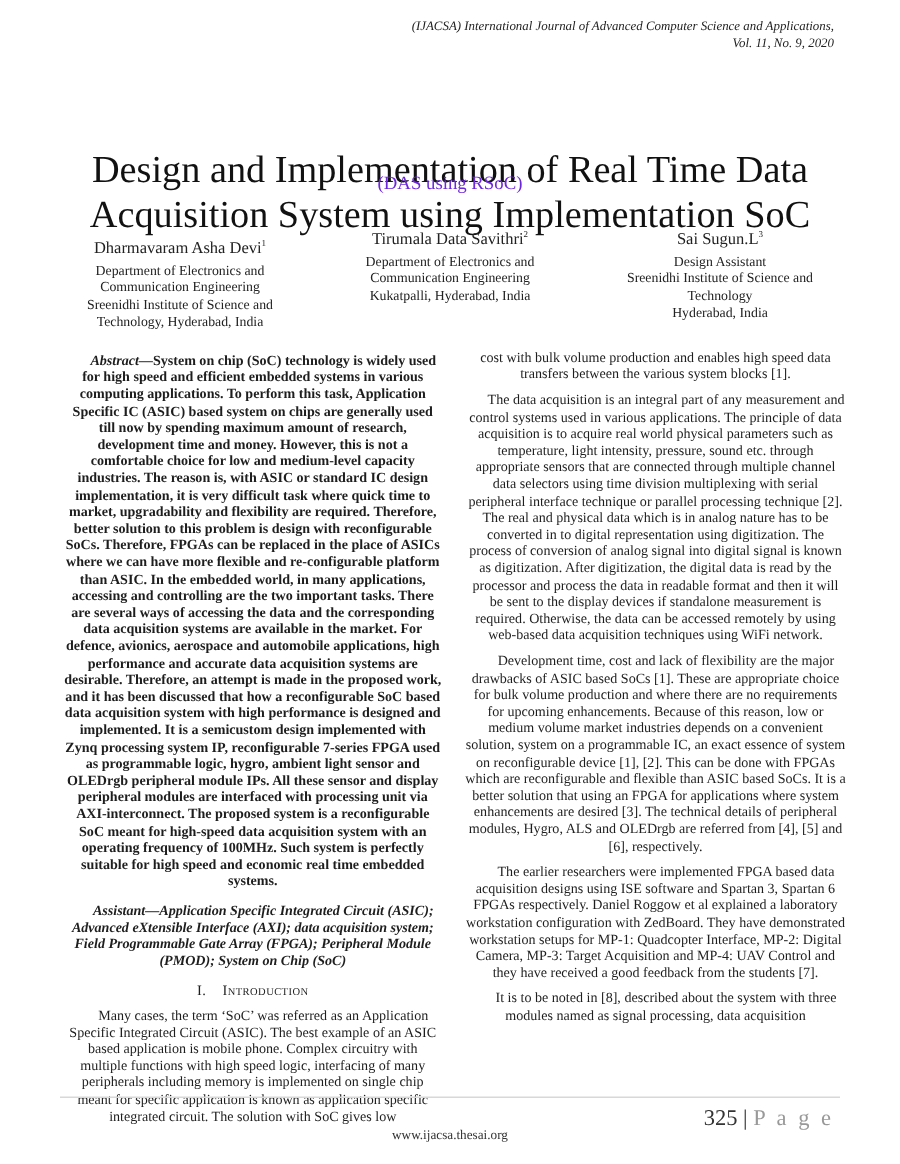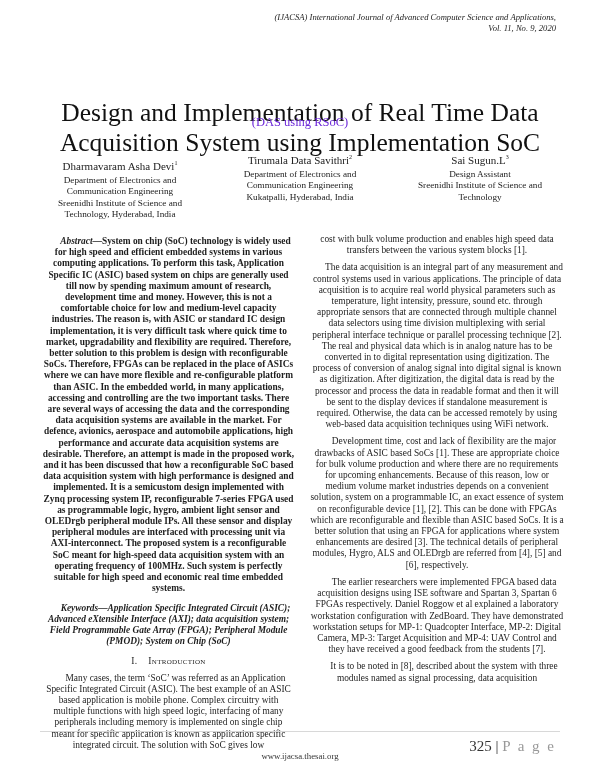--- a/index.html
+++ b/index.html
@@ -61,26 +61,27 @@
     <div class="name"><span>Tirumala Data Savithri</span><sup>2</sup></div>
     <div>Department of Electronics and</div>
     <div>Communication Engineering</div>
     <div>Kukatpalli, Hyderabad, India</div>
   </div>
   <div class="author a3">
     <div class="name"><span>Sai Sugun.L</span><sup>3</sup></div>
     <div>Design Assistant</div>
     <div>Sreenidhi Institute of Science and</div>
     <div>Technology</div>
+    <div>Hyderabad, India</div>
   </div>
 </div>
 
 <div class="col left">
   <p class="abstract"><span class="lead">Abstract</span><span>—System on chip (SoC) technology is widely used for high speed and efficient embedded systems in various computing applications. To perform this task, Application Specific IC (ASIC) based system on chips are generally used till now by spending maximum amount of research, development time and money. However, this is not a comfortable choice for low and medium-level capacity industries. The reason is, with ASIC or standard IC design implementation, it is very difficult task where quick time to market, upgradability and flexibility are required. Therefore, better solution to this problem is design with reconfigurable SoCs. Therefore, FPGAs can be replaced in the place of ASICs where we can have more flexible and re-configurable platform than ASIC. In the embedded world, in many applications, accessing and controlling are the two important tasks. There are several ways of accessing the data and the corresponding data acquisition systems are available in the market. For defence, avionics, aerospace and automobile applications, high performance and accurate data acquisition systems are desirable. Therefore, an attempt is made in the proposed work, and it has been discussed that how a reconfigurable SoC based data acquisition system with high performance is designed and implemented. It is a semicustom design implemented with Zynq processing system IP, reconfigurable 7-series FPGA used as programmable logic, hygro, ambient light sensor and OLEDrgb peripheral module IPs. All these sensor and display peripheral modules are interfaced with processing unit via AXI-interconnect. The proposed system is a reconfigurable SoC meant for high-speed data acquisition system with an operating frequency of 100MHz. Such system is perfectly suitable for high speed and economic real time embedded systems.</span></p>
-  <p class="keywords"><span>Keywords</span><span>—Application Specific Integrated Circuit (ASIC); Advanced eXtensible Interface (AXI); data acquisition system; Field Programmable Gate Array (FPGA); Peripheral Module (PMOD); System on Chip (SoC)</span></p>
+  <p class="keywords"><span>Assistant</span><span>—Application Specific Integrated Circuit (ASIC); Advanced eXtensible Interface (AXI); data acquisition system; Field Programmable Gate Array (FPGA); Peripheral Module (PMOD); System on Chip (SoC)</span></p>
   <p class="section-heading"><span>I.</span>&nbsp;&nbsp;&nbsp;&nbsp;<span class="sc">Introduction</span></p>
   <p>Many cases, the term ‘SoC’ was referred as an Application Specific Integrated Circuit (ASIC). The best example of an ASIC based application is mobile phone. Complex circuitry with multiple functions with high speed logic, interfacing of many peripherals including memory is implemented on single chip meant for specific application is known as application specific integrated circuit. The solution with SoC gives low</p>
 </div>
 
 <div class="col right">
   <p style="text-indent:0">cost with bulk volume production and enables high speed data transfers between the various system blocks [1].</p>
   <p>The data acquisition is an integral part of any measurement and control systems used in various applications. The principle of data acquisition is to acquire real world physical parameters such as temperature, light intensity, pressure, sound etc. through appropriate sensors that are connected through multiple channel data selectors using time division multiplexing with serial peripheral interface technique or parallel processing technique [2]. The real and physical data which is in analog nature has to be converted in to digital representation using digitization. The process of conversion of analog signal into digital signal is known as digitization. After digitization, the digital data is read by the processor and process the data in readable format and then it will be sent to the display devices if standalone measurement is required. Otherwise, the data can be accessed remotely by using web-based data acquisition techniques using WiFi network.</p>
   <p>Development time, cost and lack of flexibility are the major drawbacks of ASIC based SoCs [1]. These are appropriate choice for bulk volume production and where there are no requirements for upcoming enhancements. Because of this reason, low or medium volume market industries depends on a convenient solution, system on a programmable IC, an exact essence of system on reconfigurable device [1], [2]. This can be done with FPGAs which are reconfigurable and flexible than ASIC based SoCs. It is a better solution that using an FPGA for applications where system enhancements are desired [3]. The technical details of peripheral modules, Hygro, ALS and OLEDrgb are referred from [4], [5] and [6], respectively.</p>
   <p>The earlier researchers were implemented FPGA based data acquisition designs using ISE software and Spartan 3, Spartan 6 FPGAs respectively. Daniel Roggow et al explained a laboratory workstation configuration with ZedBoard. They have demonstrated workstation setups for MP-1: Quadcopter Interface, MP-2: Digital Camera, MP-3: Target Acquisition and MP-4: UAV Control and they have received a good feedback from the students [7].</p>
   <p>It is to be noted in [8], described about the system with three modules named as signal processing, data acquisition</p>

